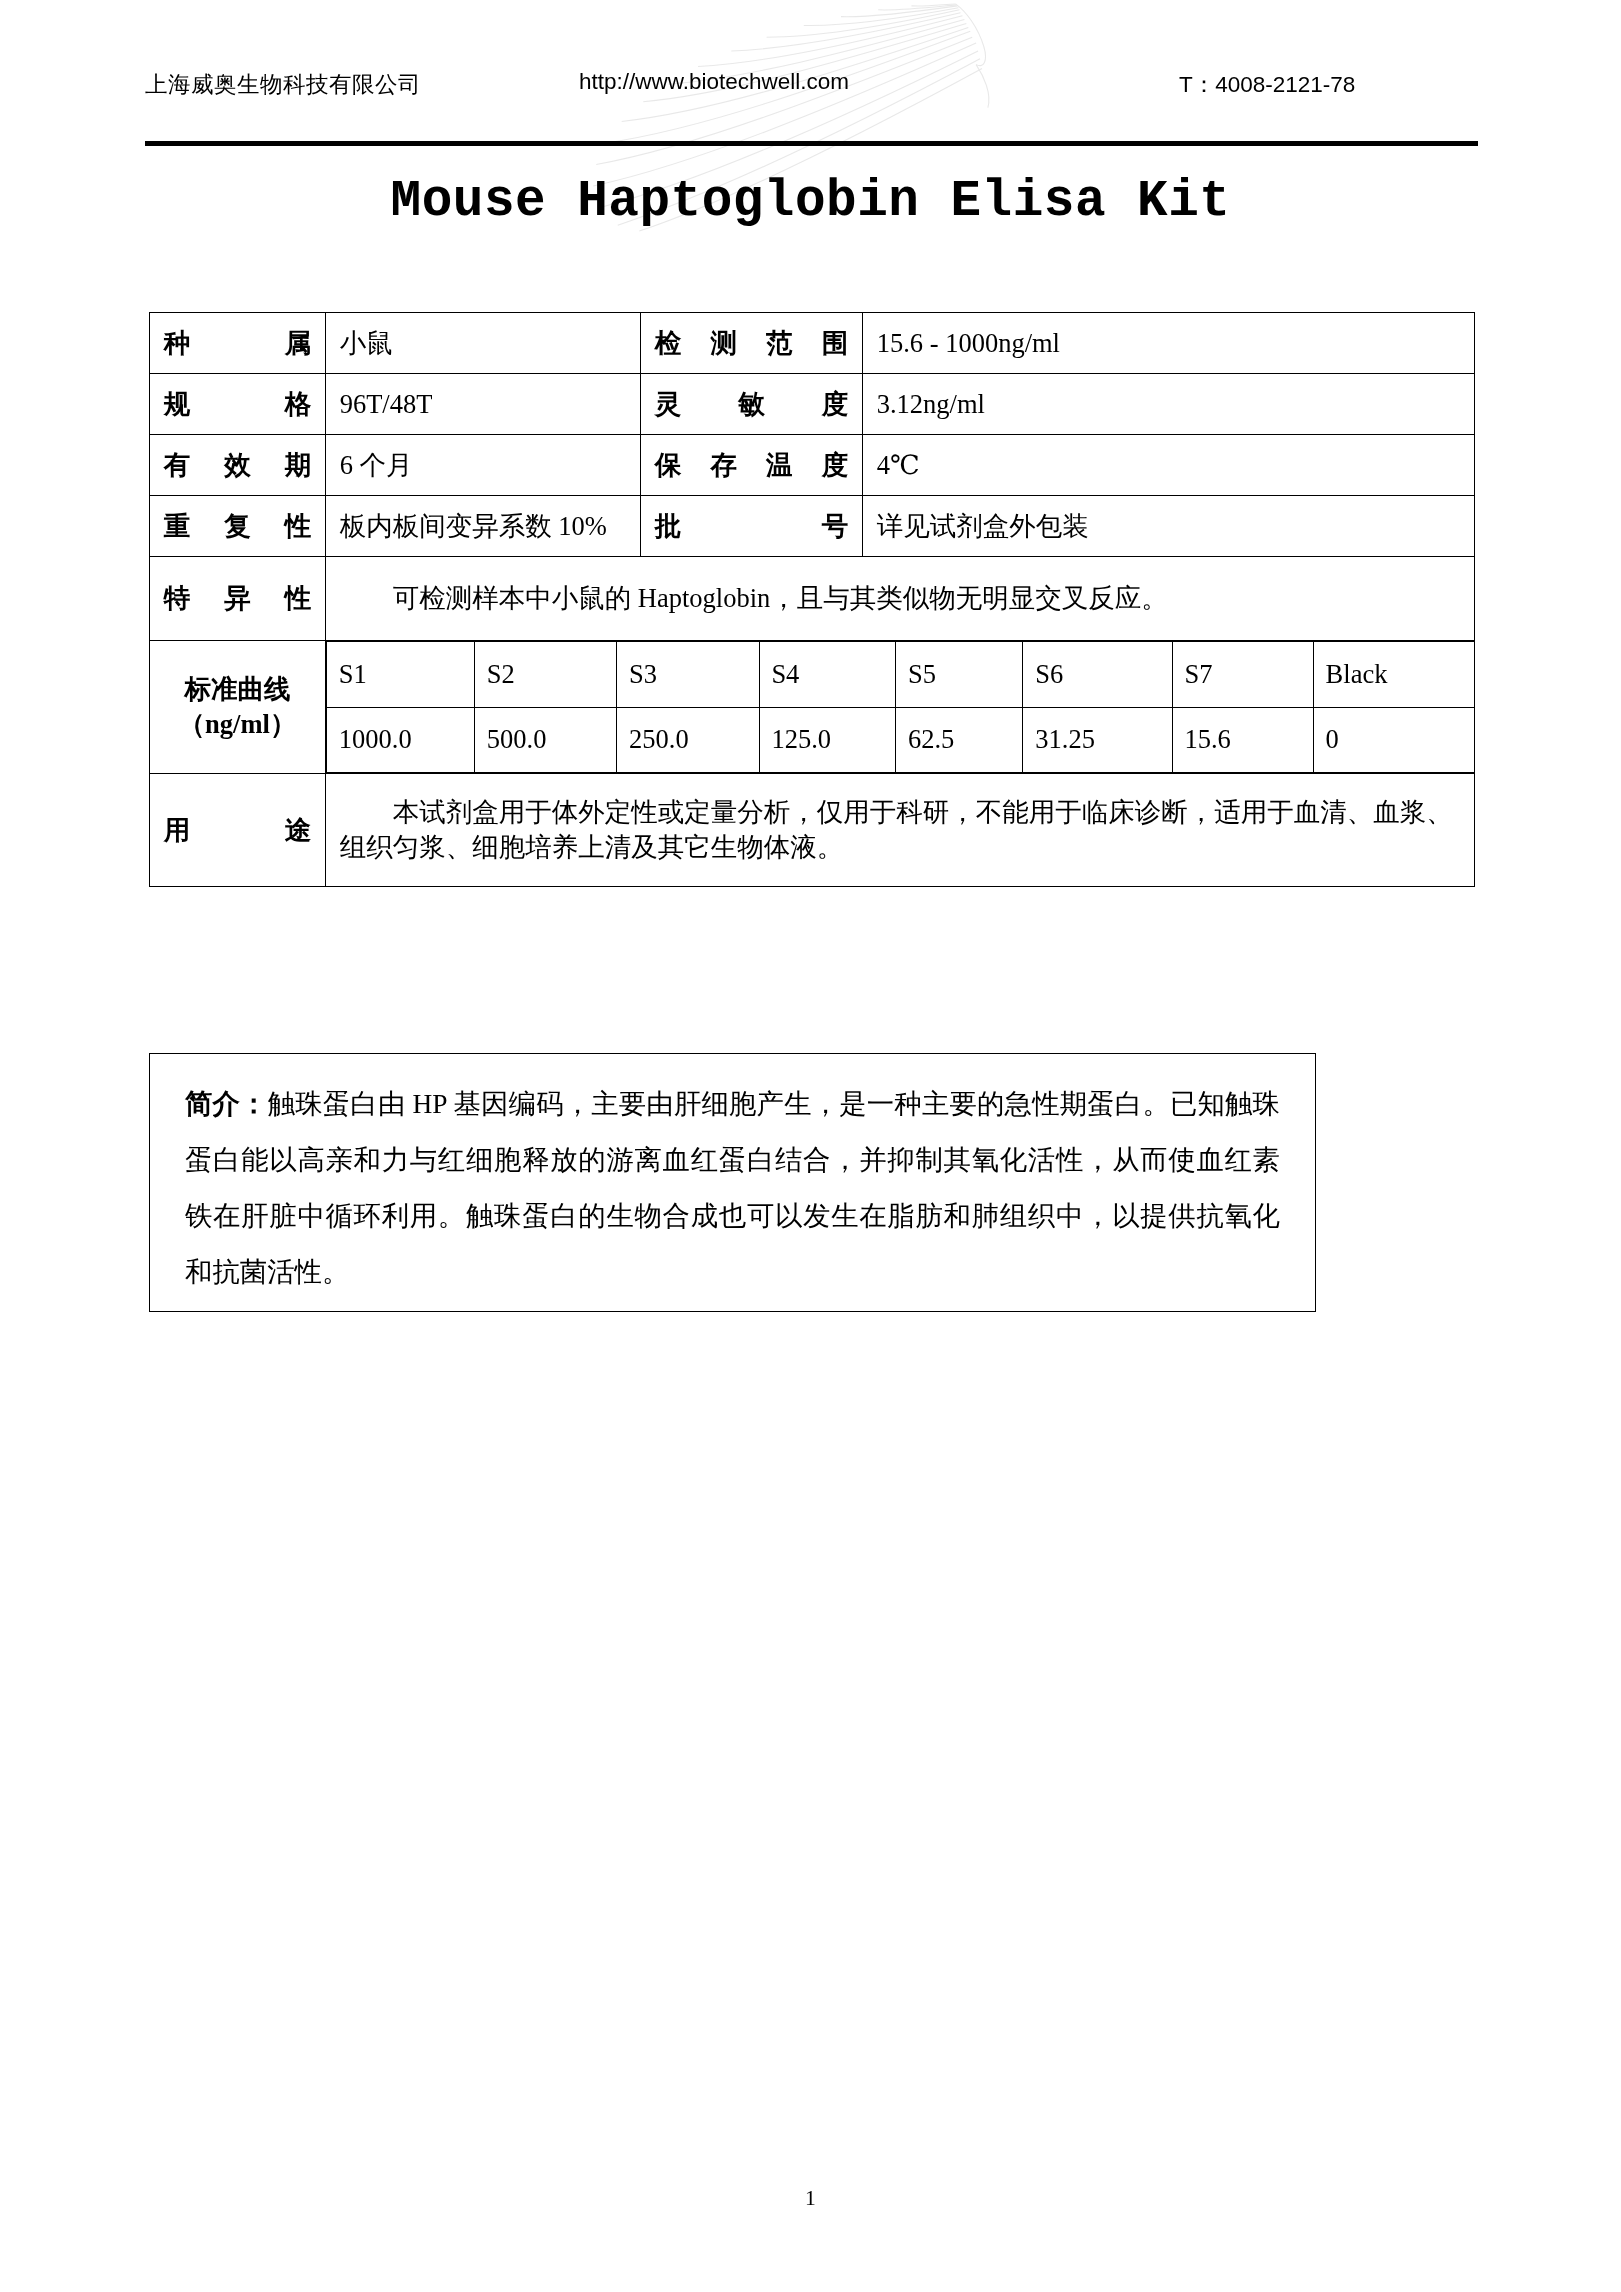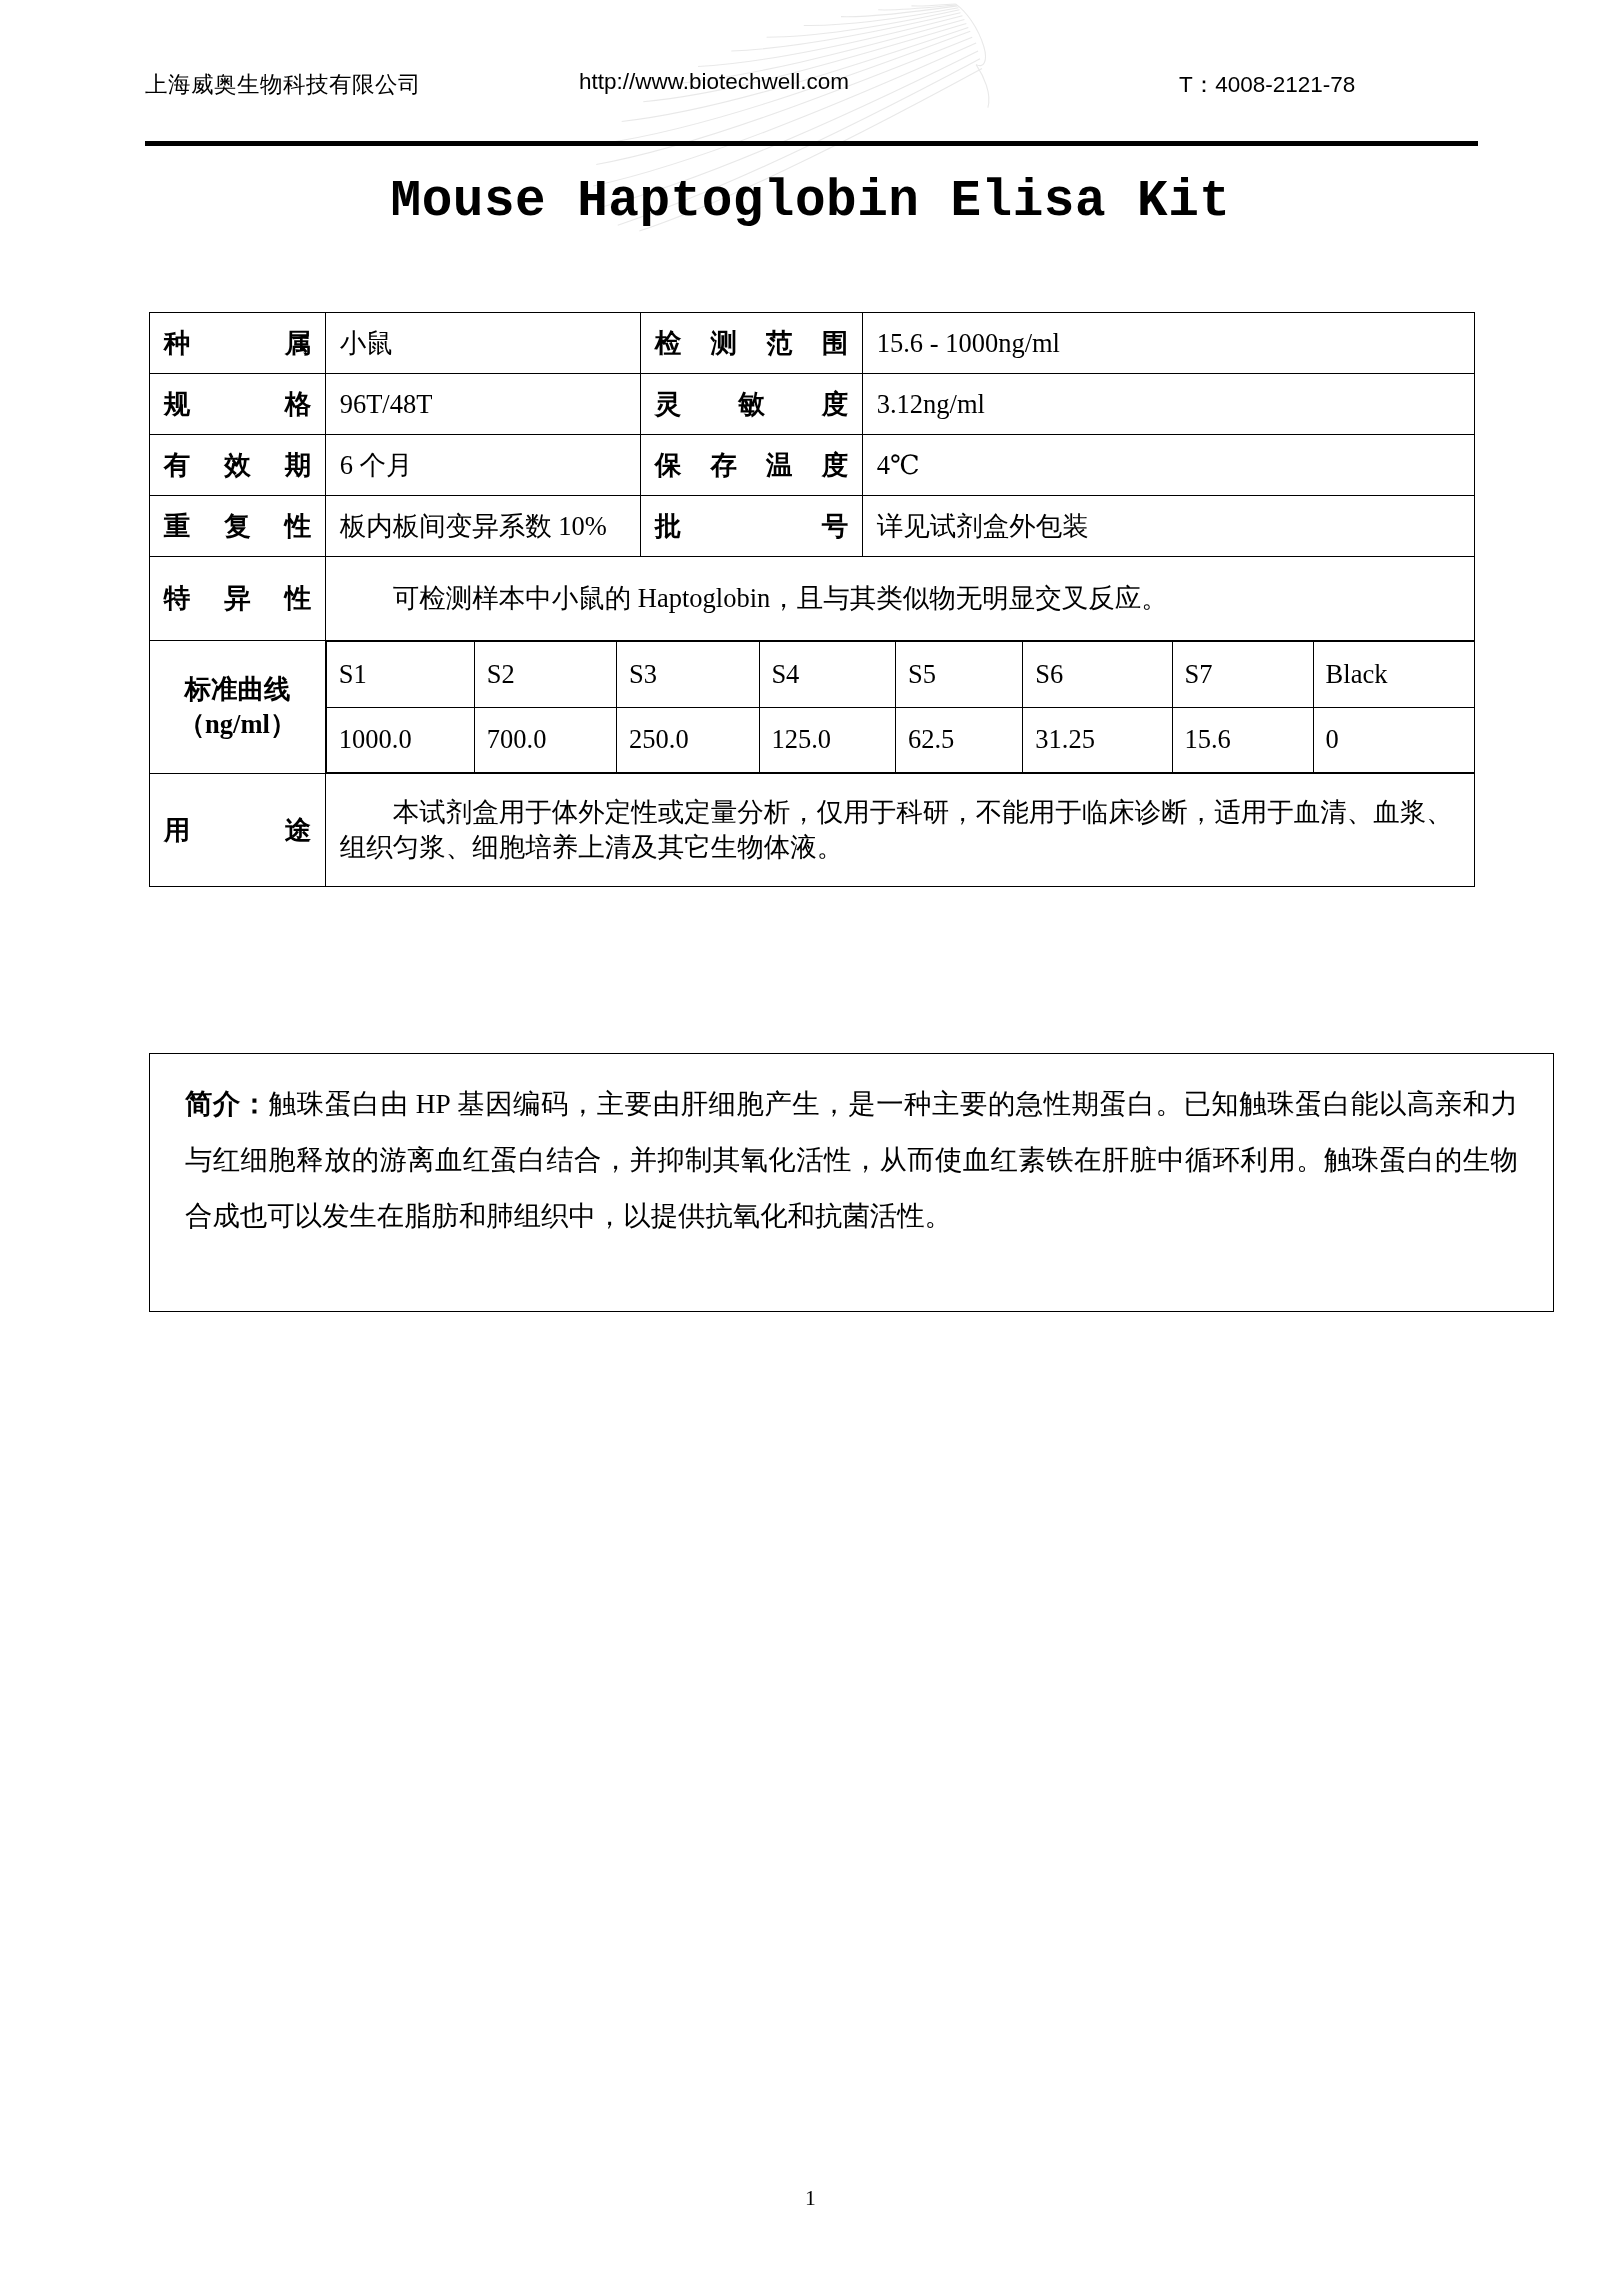--- a/index.html
+++ b/index.html
@@ -152,21 +152,21 @@
     vertical-align: middle;
     white-space: nowrap;
   }
   .sc-inner-holder { padding: 0 !important; border: none !important; }
 
   
   .intro-box {
     position: absolute;
     left: 149px;
     top: 1053px;
-    width: 1405px;
+    width: 1167px;
     height: 259px;
     border: 1.5px solid #000000;
     box-sizing: border-box;
   }
   .intro-text {
     padding: 21.6px 35px 0 35px;
     font-size: 27.4px;
     line-height: 2.05;
     text-align: justify;
     font-family: "Liberation Serif", "DejaVu Serif", serif;
@@ -299,21 +299,21 @@
                 <td>S2</td>
                 <td>S3</td>
                 <td>S4</td>
                 <td>S5</td>
                 <td>S6</td>
                 <td>S7</td>
                 <td>Black</td>
               </tr>
               <tr>
                 <td>1000.0</td>
-                <td>700.0</td>
+                <td>500.0</td>
                 <td>250.0</td>
                 <td>125.0</td>
                 <td>62.5</td>
                 <td>31.25</td>
                 <td>15.6</td>
                 <td>0</td>
               </tr>
             </tbody>
           </table>
         </td>

